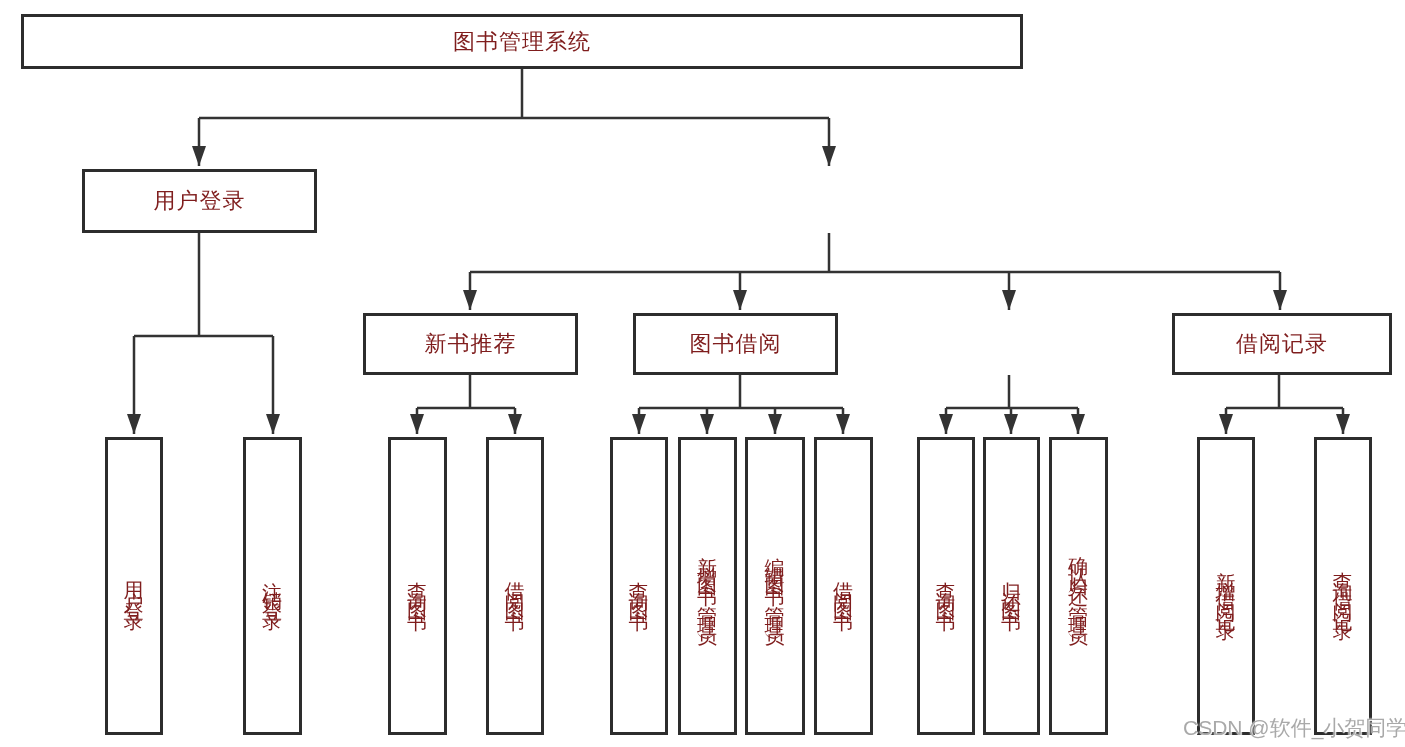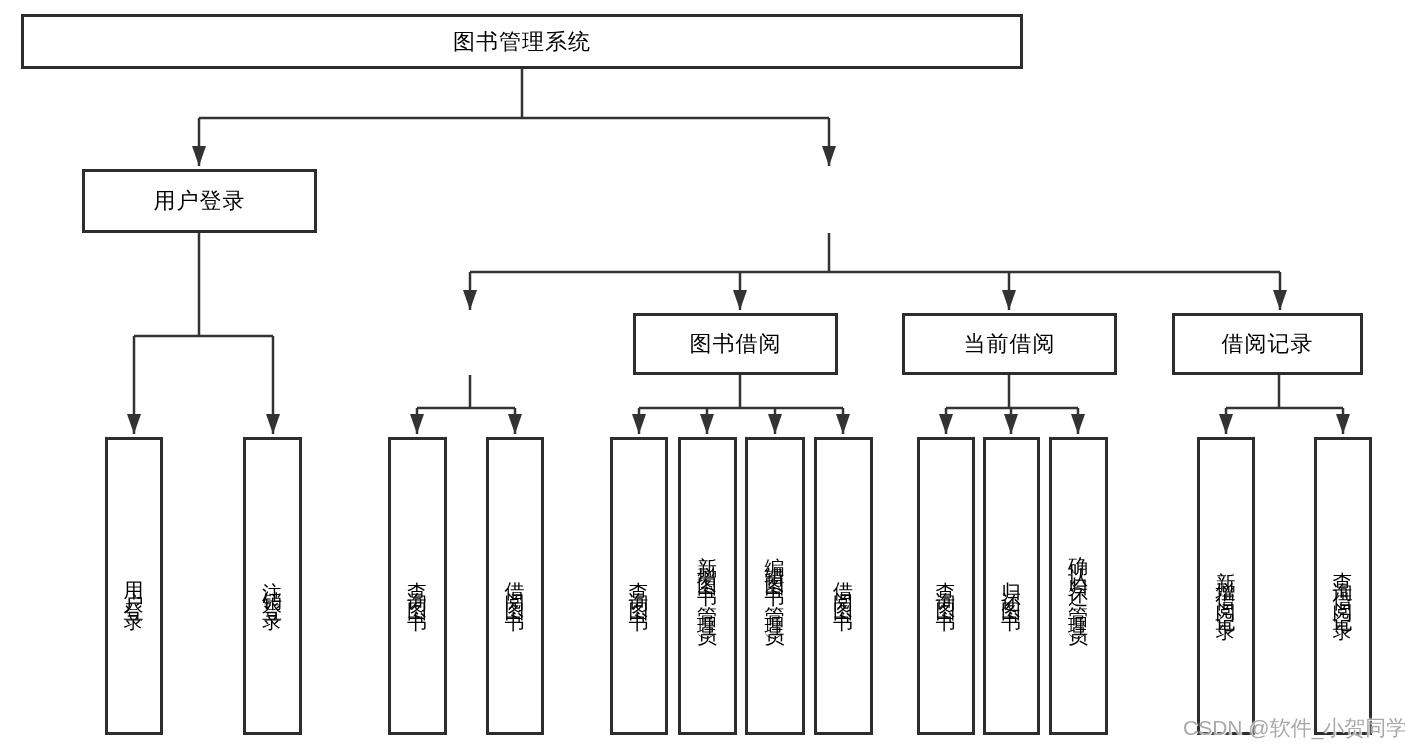--- a/index.html
+++ b/index.html
@@ -19,21 +19,21 @@
     position: absolute;
     left: 0;
     top: 0;
     z-index: 0;
   }
   .node {
     position: absolute;
     box-sizing: border-box;
     background: #ffffff;
     border: 3px solid #2d2d2d;
-    color: #000000;
+    color: #7f1d1d;
     display: flex;
     align-items: center;
     justify-content: center;
     z-index: 1;
   }
   .hnode {
     font-size: 22px;
     letter-spacing: 1px;
     white-space: nowrap;
   }
@@ -101,23 +101,23 @@
       <path d="M1078,408 V434" marker-end="url(#ah)"></path>
       <path d="M1226,408 V434" marker-end="url(#ah)"></path>
       <path d="M1343,408 V434" marker-end="url(#ah)"></path>
     </g>
   </svg>
 
   <div class="node hnode" style="left:21px; top:14px; width:1002px; height:55px;">图书管理系统</div>
 
   <div class="node hnode" style="left:82px; top:169px; width:235px; height:64px;">用户登录</div>
 
+  <div class="node hnode" style="left:363px; top:313px; width:215px; height:62px;">新书推荐</div>
   <div class="node hnode" style="left:633px; top:313px; width:205px; height:62px;">图书借阅</div>
-  <div class="node hnode" style="left:902px; top:313px; width:215px; height:62px;">当前借阅</div>
-  <div class="node hnode" style="left:1172px; top:313px; width:191px; height:62px;">借阅记录</div>
+  <div class="node hnode" style="left:1172px; top:313px; width:220px; height:62px;">借阅记录</div>
 
   <div class="node vnode" style="left:105px; top:437px; width:58px; height:298px;">
     <span class="vtext">用户登录</span>
   </div>
   <div class="node vnode" style="left:243px; top:437px; width:59px; height:298px;">
     <span class="vtext">注销登录</span>
   </div>
 
   <div class="node vnode" style="left:388px; top:437px; width:59px; height:298px;">
     <span class="vtext">查询图书</span>

